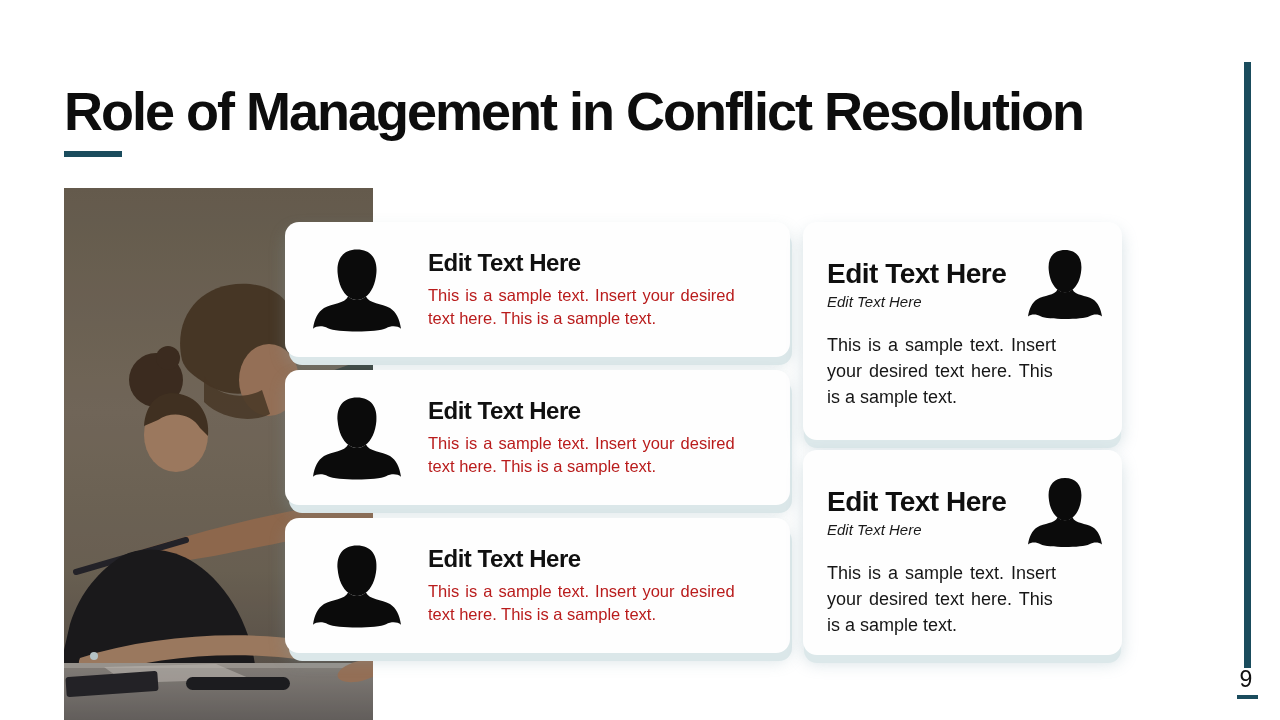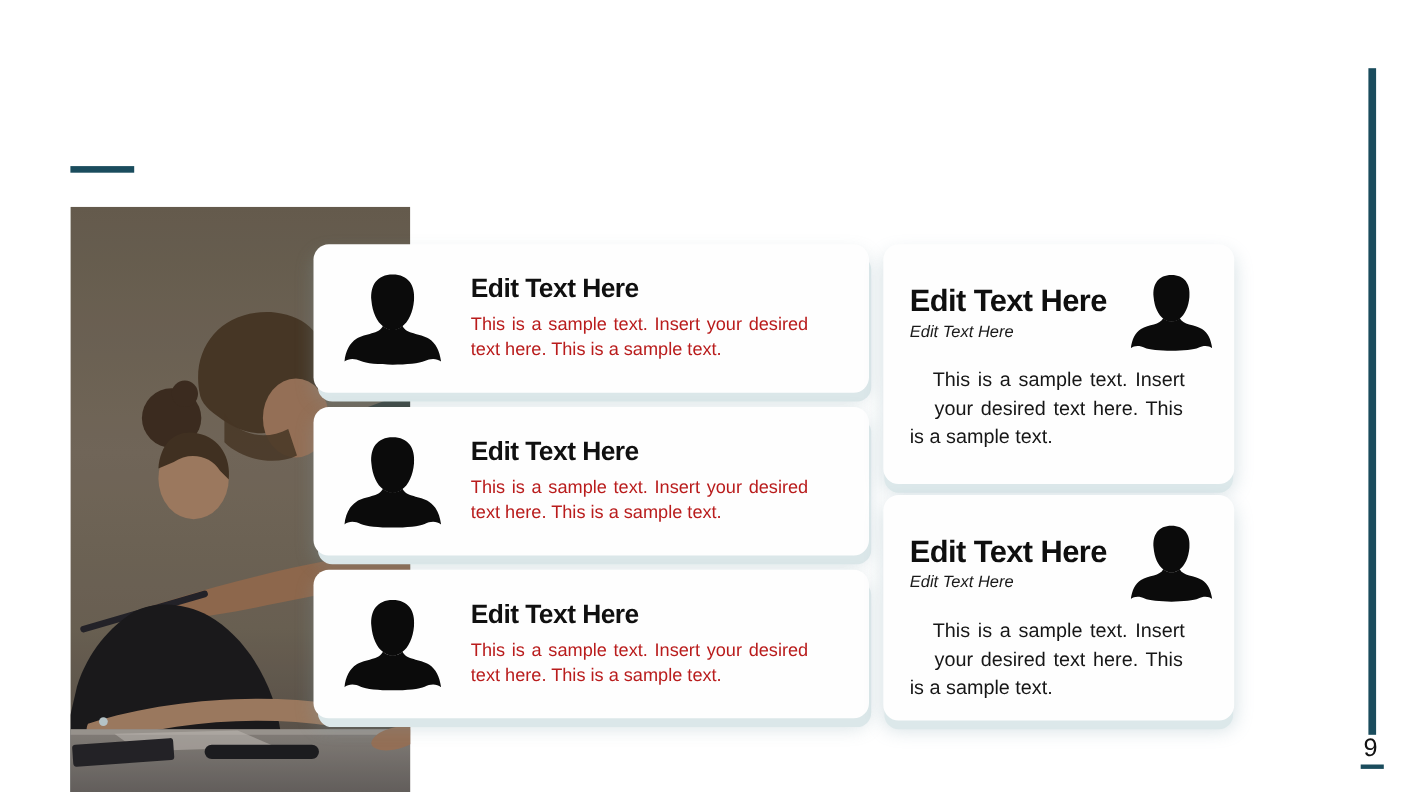--- a/index.html
+++ b/index.html
@@ -47,21 +47,21 @@
   }
   .rcard-0{top:222px;height:218px;}
   .rcard-1{top:450px;height:205px;}
   .rhead{
     font-size:28px;font-weight:bold;letter-spacing:-0.5px;color:#0f0f0f;
     white-space:nowrap;line-height:1.15;
   }
   .rsub{font-size:15px;font-style:italic;color:#1a1a1a;margin-top:3px;}
   .picon-r{position:absolute;top:22px;right:20px;width:74px;height:80px;}
   .rbody{margin-top:23px;font-size:18px;color:#161616;line-height:1.43;}
-  .rbody .bl:not(:last-child){word-spacing:2px;text-align:center;}
+  .rbody .bl:not(:last-child){word-spacing:2px;}
   
   .edge-bar{position:absolute;left:1244px;top:62px;width:7px;height:606px;background:#1a4c5d;}
   .page-num{
     position:absolute;left:1232px;top:666px;width:28px;text-align:center;
     font-size:23px;color:#111111;
   }
   .page-underline{position:absolute;left:1237px;top:695px;width:21px;height:4px;background:#1a4c5d;}
   .defs-hidden{position:absolute;width:0;height:0;overflow:hidden;}
 </style>
 </head>
@@ -71,20 +71,21 @@
   <defs>
     <g id="person-sil">
       <path d="M50 4 C34 4 26.5 15 28 31 C29 43 33.5 53 40.5 58 C43.5 60.2 46.5 61.5 50 61.5 C53.5 61.5 56.5 60.2 59.5 58 C66.5 53 71 43 72 31 C73.5 15 66 4 50 4 Z"></path>
       <path d="M40 57 C36 66 22 64.5 12.5 70.5 C5.5 75 1.5 83 0 94 C4.5 90.5 11 90.5 17 93.5 C27 98.5 73 98.5 83 93.5 C89 90.5 95.5 90.5 100 94 C98.5 83 94.5 75 87.5 70.5 C78 64.5 64 66 60 57 C55.5 62.5 44.5 62.5 40 57 Z"></path>
     </g>
   </defs>
 </svg>
 
 <div class="slide">
 
+  <div class="title">Role of Management in Conflict Resolution</div>
   <div class="title-underline"></div>
 
   <div class="photo">
     <svg viewBox="0 0 309 532" preserveAspectRatio="none">
       <defs>
         <linearGradient id="wallg" x1="0" y1="0" x2="0" y2="1">
           <stop offset="0" stop-color="#6f6555"></stop>
           <stop offset="0.42" stop-color="#7e7263"></stop>
           <stop offset="0.72" stop-color="#746a5b"></stop>
           <stop offset="1" stop-color="#57504a"></stop>

